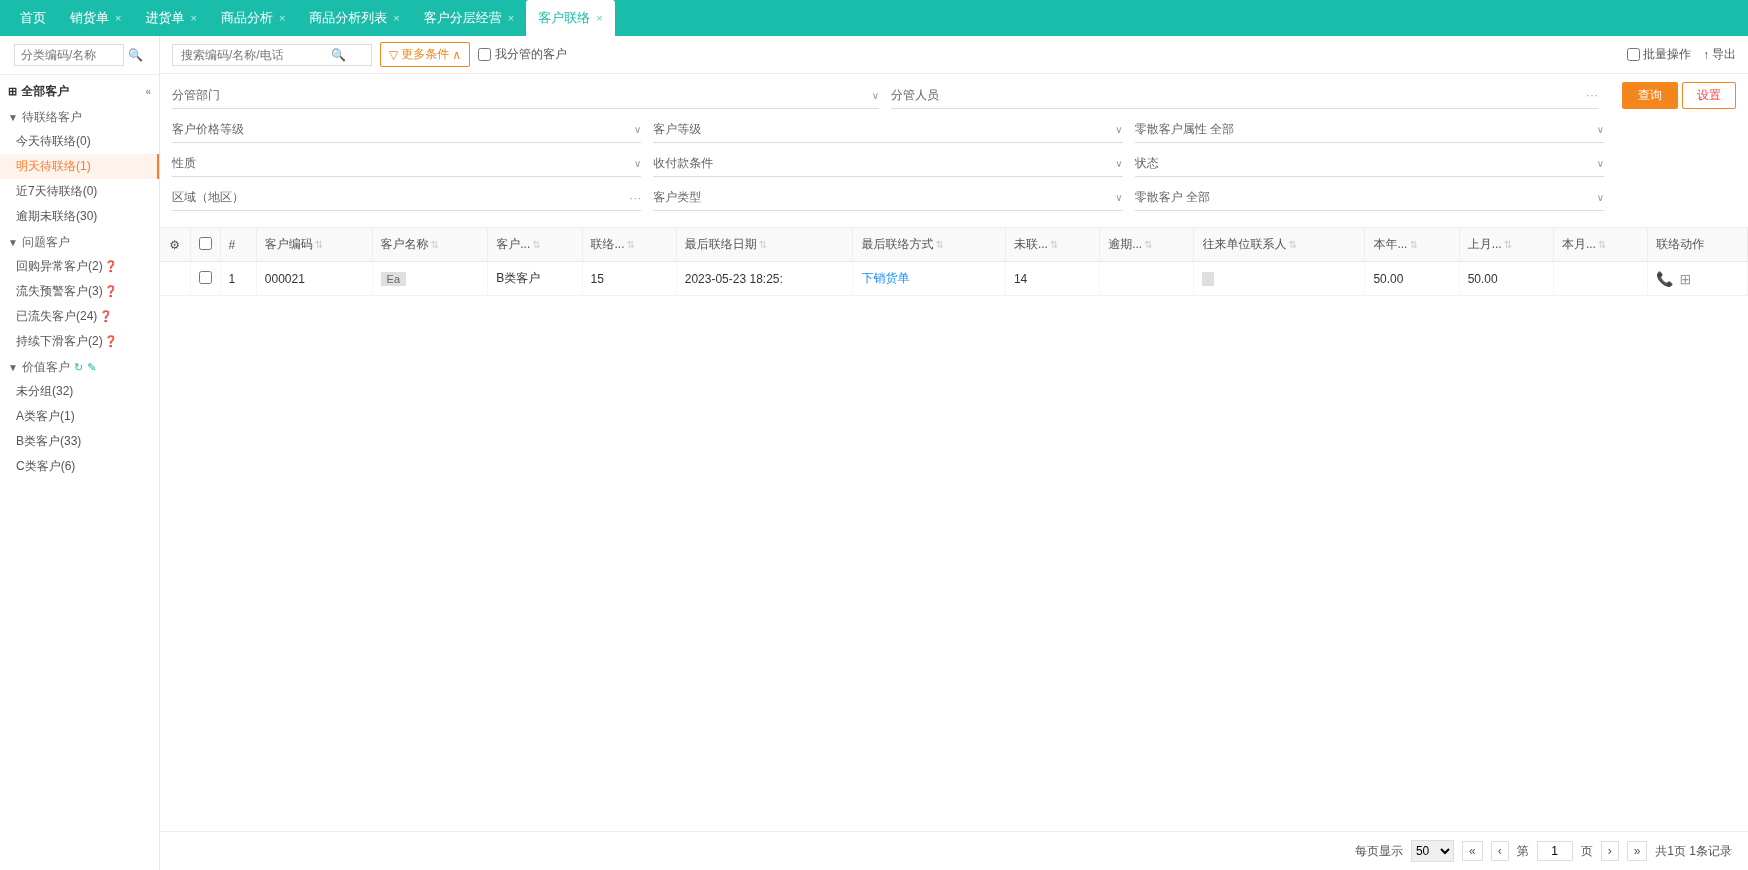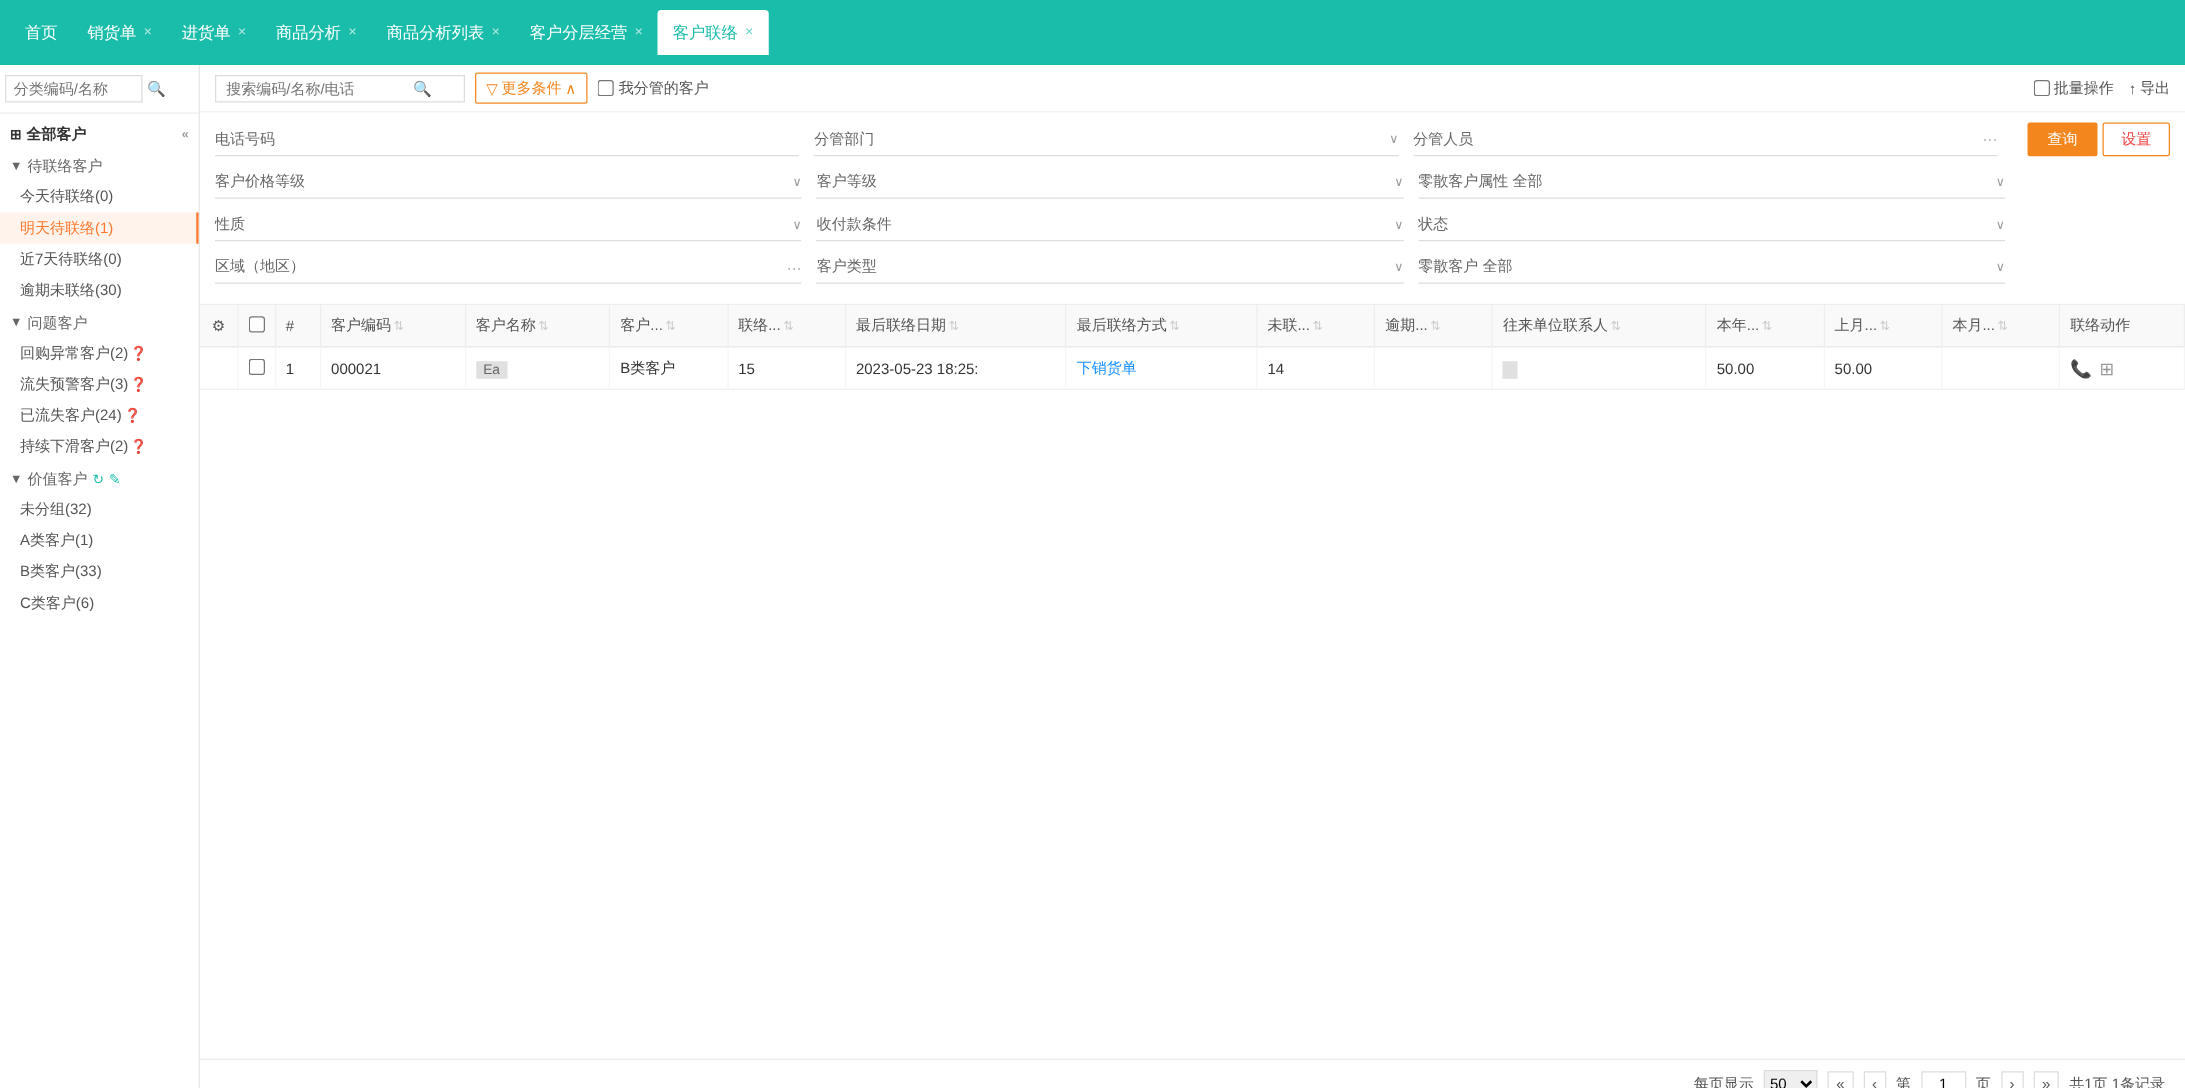--- a/index.html
+++ b/index.html
@@ -1,30 +1,30 @@
 <!DOCTYPE html>
 <html><head>
   <meta charset="utf-8">
   <style>
     * { margin: 0; padding: 0; box-sizing: border-box; }
     body { font-family: 'Microsoft YaHei', Arial, sans-serif; font-size: 12px; background: #f5f5f5; color: #333; width: 1748px; min-height: 870px; overflow-x: hidden; }
 
     
-    .top-nav { display: flex; align-items: center; background: #1abcaa; height: 52px; padding: 0 8px; }
+    .top-nav { display: flex; align-items: center; background: #1abcaa; height: 36px; padding: 0 8px; }
     .top-nav .nav-item { color: #fff; padding: 0 12px; height: 36px; display: flex; align-items: center; cursor: pointer; font-size: 13px; white-space: nowrap; }
     .top-nav .nav-item.active { background: #fff; color: #1abcaa; border-radius: 3px 3px 0 0; }
     .top-nav .nav-item .close-x { margin-left: 6px; font-size: 11px; opacity: 0.7; }
     .top-nav .home { font-size: 13px; }
 
     
     .main-layout { display: flex; height: calc(870px - 36px); }
 
     
     .sidebar { width: 160px; background: #fff; border-right: 1px solid #e8e8e8; overflow-y: auto; flex-shrink: 0; }
-    .sidebar-search { display: flex; align-items: center; padding: 8px 4px; border-bottom: 1px solid #eee; }
+    .sidebar-search { display: flex; align-items: center; padding: 8px 14px; border-bottom: 1px solid #eee; }
     .sidebar-search input { border: 1px solid #ddd; padding: 3px 6px; font-size: 12px; width: 110px; outline: none; }
     .sidebar-search .search-icon { margin-left: 4px; color: #999; cursor: pointer; }
 
     .sidebar-section-header { display: flex; align-items: center; padding: 8px 8px 4px 8px; font-weight: bold; font-size: 12px; color: #333; }
     .sidebar-section-header .collapse-icon { margin-left: auto; cursor: pointer; color: #999; font-size: 10px; }
     .sidebar-grid-icon { margin-right: 4px; font-size: 11px; }
 
     .sidebar-group-header { font-size: 12px; color: #666; padding: 5px 8px 3px 8px; display: flex; align-items: center; }
     .sidebar-group-header .arrow { margin-right: 4px; font-size: 10px; }
 
@@ -213,24 +213,20 @@
         <div class="export-btn">
           <span>↑</span>
           <span>导出</span>
         </div>
       </div>
     </div>
 
     <div class="filter-panel">
 
       <div class="filter-row">
-        <div class="filter-item">
-          <span class="filter-label">电话号码</span>
-          <input class="filter-input" type="text" style="">
-        </div>
         <div class="filter-item">
           <span class="filter-label">分管部门</span>
           <div class="filter-select">
             <span></span>
             <span class="chevron">∨</span>
           </div>
         </div>
         <div class="filter-item">
           <span class="filter-label">分管人员</span>
           <div class="filter-select">

